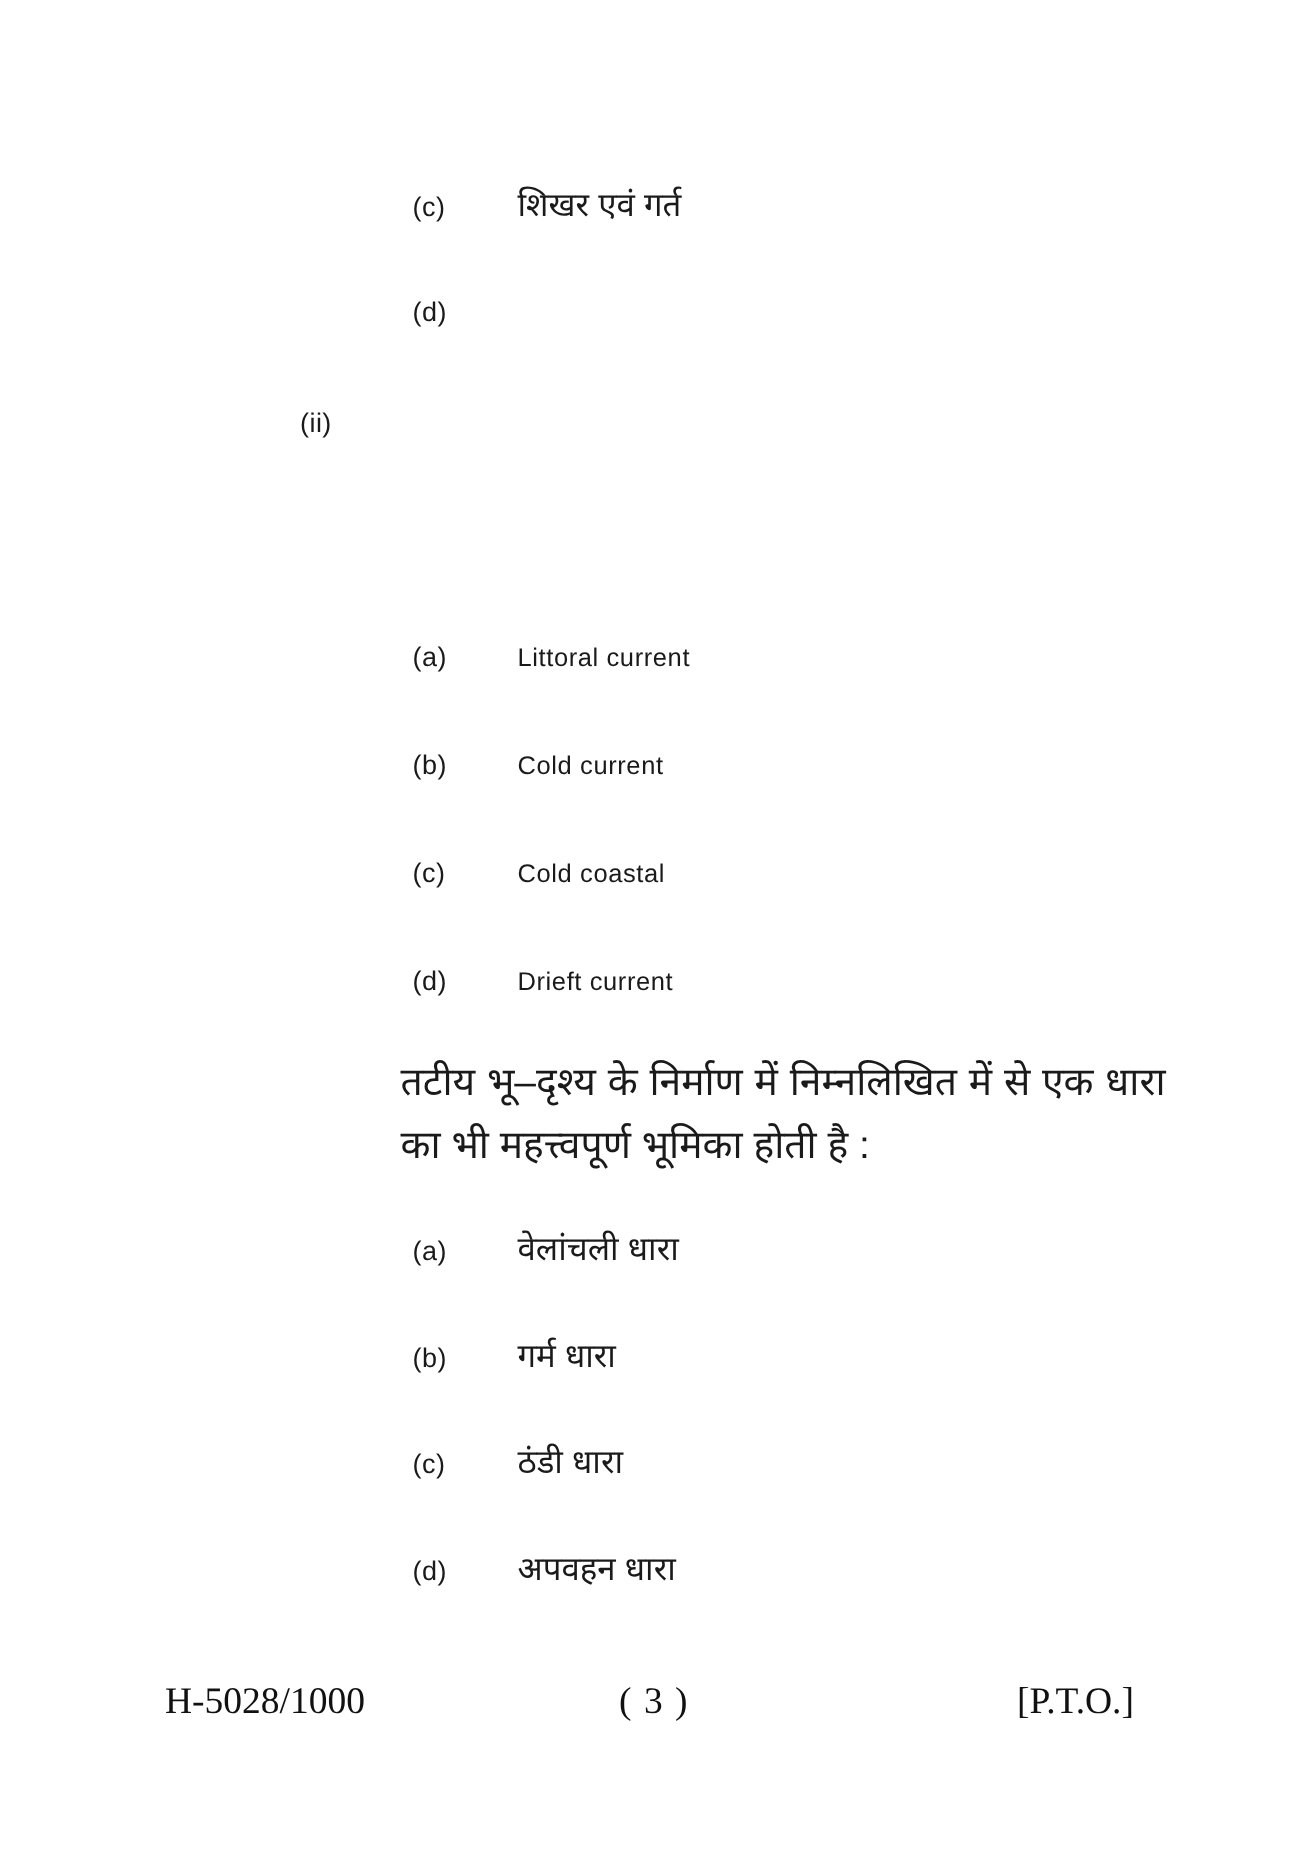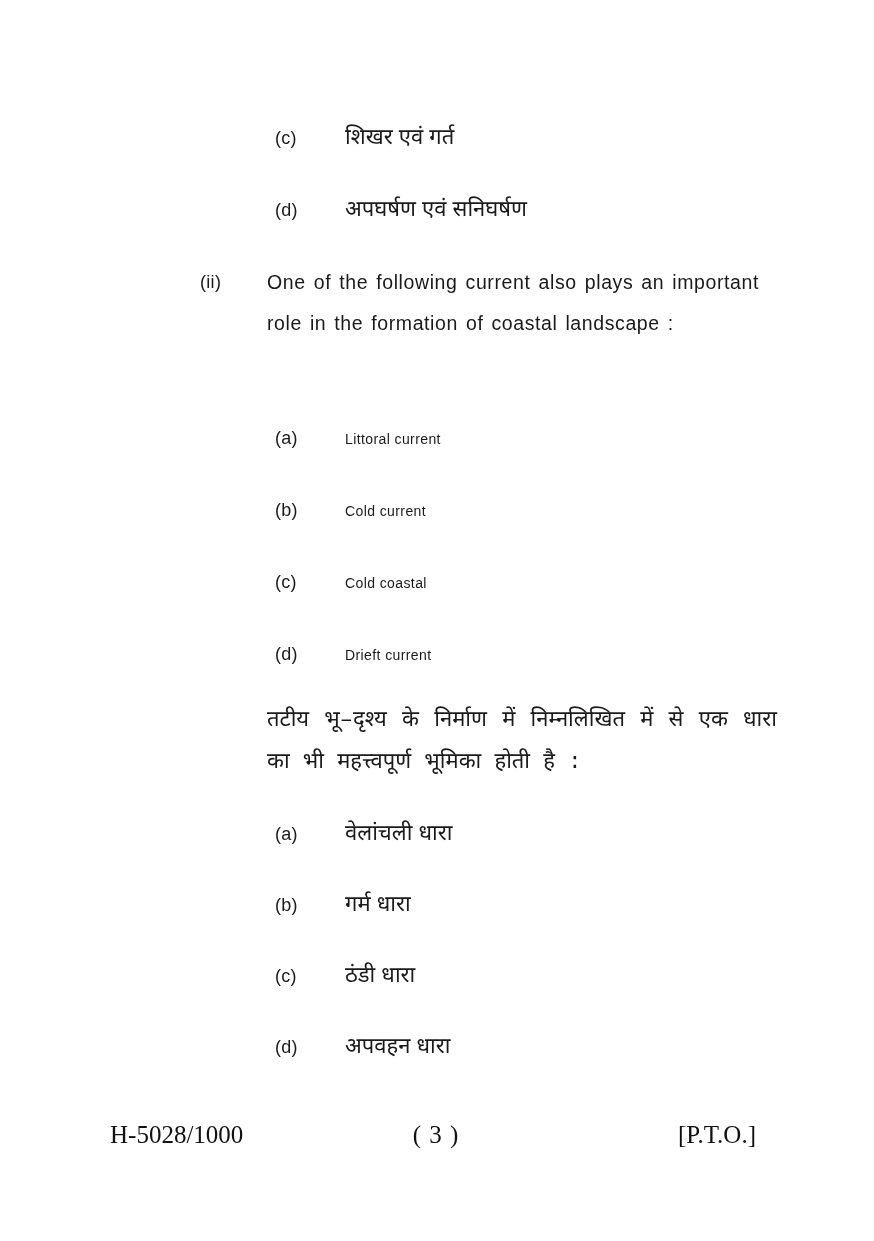--- a/index.html
+++ b/index.html
@@ -22,21 +22,21 @@
     margin-bottom: 43px;
   }
   .opt-label {
     width: 70px;
     flex: 0 0 70px;
     font-size: 18px;
     line-height: 28px;
     letter-spacing: 0.3px;
   }
   .opt-text-en {
-    font-size: 14px;
+    font-size: 17px;
     line-height: 28px;
     letter-spacing: 0.4px;
   }
   .opt-text-hi {
     font-size: 22px;
     line-height: 30px;
     font-family: Liberation Sans, sans-serif;
   }
 
   .sec-prior { position: absolute; top: 122px; left: 275px; }
@@ -65,24 +65,24 @@
     text-align: justify;
   }
 
   .sec-opts-en { position: absolute; top: 424px; left: 275px; }
 
   .sec-question-hi {
     position: absolute;
     top: 700px;
     left: 267px;
     width: 510px;
-    font-size: 22px;
+    font-size: 26px;
     line-height: 42px;
     text-align: justify;
-    font-family: Liberation Mono, monospace;
+    font-family: Liberation Sans, sans-serif;
   }
 
   .sec-opts-hi { position: absolute; top: 818px; left: 275px; }
   .sec-opts-hi .opt-row { margin-bottom: 41px; }
 
   .footer {
     position: absolute;
     top: 1118px;
     left: 0;
     width: 100%;
@@ -102,27 +102,25 @@
 
 <div class="page">
 
   <div class="sec-prior">
     <div class="opt-row">
       <span class="opt-label">(c)</span>
       <span class="opt-text-hi">शिखर एवं गर्त</span>
     </div>
     <div class="opt-row">
       <span class="opt-label">(d)</span>
-      <span class="opt-text-hi">अपघर्षण एवं सनिघर्षण</span>
     </div>
   </div>
 
   <div class="sec-question-en">
     <span class="q-num">(ii)</span>
-    <span class="q-text-en">One of the following current also plays an important role in the formation of coastal landscape :</span>
   </div>
 
   <div class="sec-opts-en">
     <div class="opt-row">
       <span class="opt-label">(a)</span>
       <span class="opt-text-en">Littoral current</span>
     </div>
     <div class="opt-row">
       <span class="opt-label">(b)</span>
       <span class="opt-text-en">Cold current</span>

